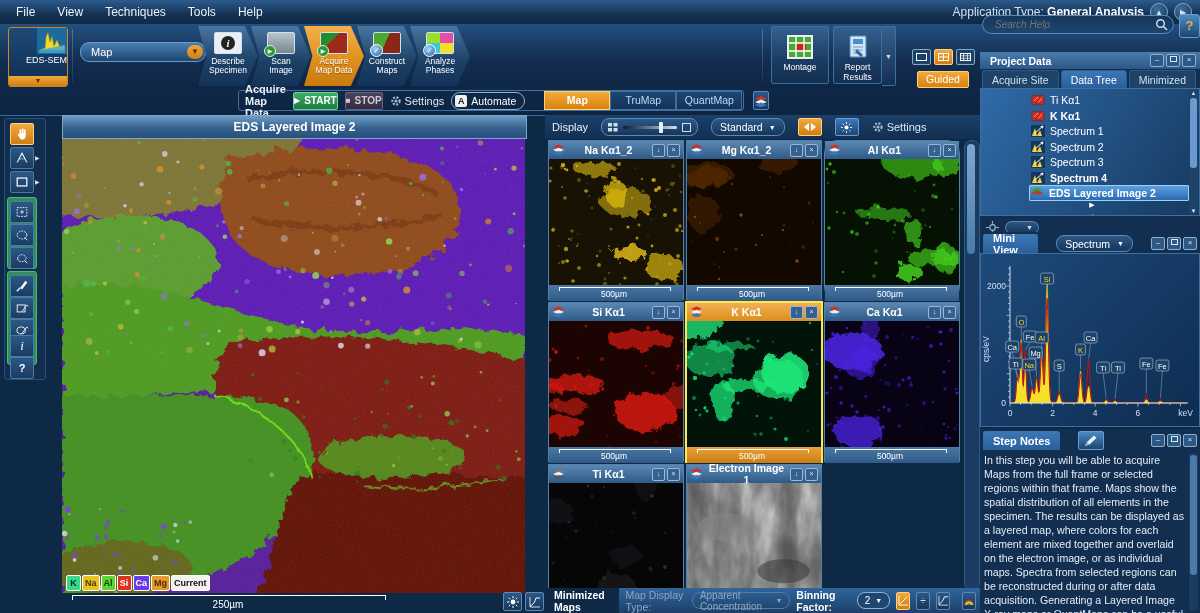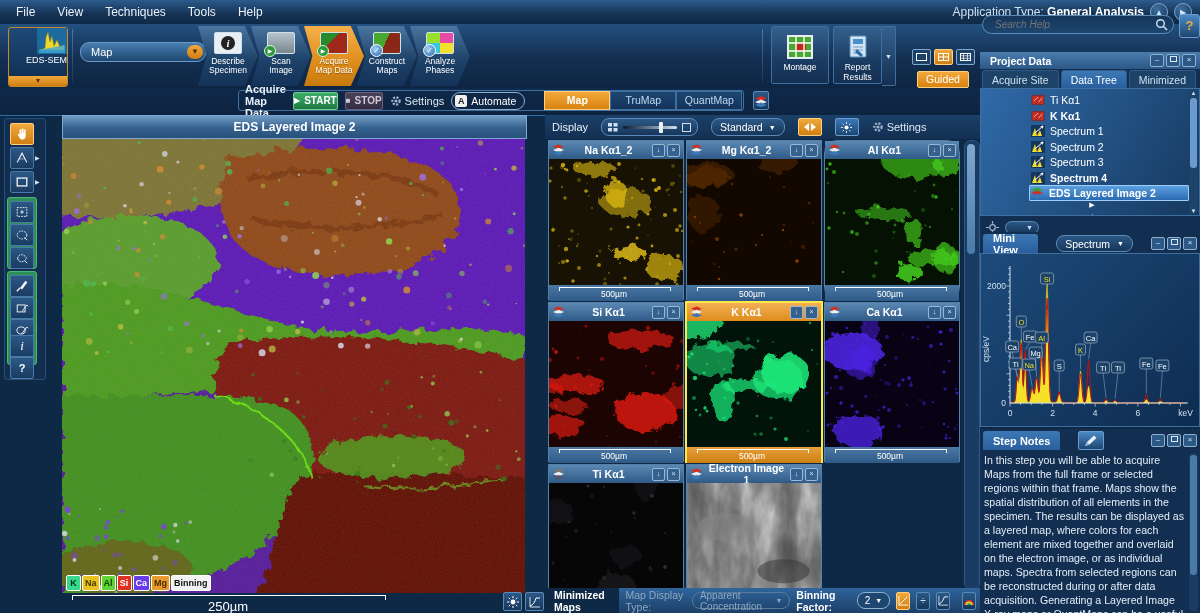--- a/index.html
+++ b/index.html
@@ -87,21 +87,21 @@
   
   .main-header{position:absolute;left:62px;top:115px;width:465px;height:24px;
     background:linear-gradient(#6f9cc4,#35618e 55%,#27507c);border:1px solid #7fa8cf;box-sizing:border-box;
     text-align:center;font-weight:bold;font-size:12px;line-height:22px;color:#fff;}
   .main-art{position:absolute;left:62px;top:139px;width:463px;height:454px;overflow:hidden;background:#1a0f08;}
   #chips{position:absolute;left:4px;bottom:2px;display:flex;gap:1px;align-items:center;}
   .chip{height:14px;border:1px solid #fff;border-radius:2px;font-size:9px;font-weight:bold;
     display:flex;align-items:center;justify-content:center;padding:0 2px;min-width:9px;}
   .main-scale{position:absolute;left:62px;top:593px;width:465px;height:20px;}
   .main-scale .bracket{position:absolute;left:10px;top:2px;width:312px;height:4px;border:1px solid #fff;border-bottom:none;}
-  .main-scale .slbl{position:absolute;left:10px;top:6px;width:312px;text-align:center;font-size:13px;color:#fff;}
+  .main-scale .slbl{position:absolute;left:10px;top:6px;width:312px;text-align:center;font-size:10px;color:#fff;}
   .main-bc{position:absolute;left:503px;top:592px;display:flex;gap:3px;}
   .sqbtn{width:17px;height:17px;border:1px solid #5a8ab8;border-radius:2px;background:linear-gradient(#2c5886,#16365a);
     display:flex;align-items:center;justify-content:center;}
   
   .maps-panel{position:absolute;left:545px;top:115px;width:435px;height:498px;}
   .display-bar{position:absolute;left:0;top:0;width:435px;height:24px;background:linear-gradient(#1c4068,#12declare2f52);
     background:linear-gradient(#1c4068,#122f52);display:flex;align-items:center;gap:13px;padding-left:7px;box-sizing:border-box;}
   .display-bar .dlbl{font-size:11px;color:#E8F0F8;}
   .dispill{height:16px;border:1px solid #5a8ab8;border-radius:8px;background:linear-gradient(#2c5886,#16365a);
     display:flex;align-items:center;gap:5px;padding:0 6px;}
@@ -705,21 +705,21 @@
         </g>
       <rect width="463" height="454" filter="url(#grainM)" opacity="0.14"></rect>
     </svg>
     <div id="chips">
         <div class="chip" style="background: rgb(53, 217, 139); color: rgb(6, 48, 24);">K</div>
         <div class="chip" style="background: rgb(232, 194, 30); color: rgb(74, 56, 0);">Na</div>
         <div class="chip" style="background: rgb(95, 212, 53); color: rgb(10, 74, 0);">Al</div>
         <div class="chip" style="background: rgb(224, 48, 32); color: rgb(255, 255, 255);">Si</div>
         <div class="chip" style="background: rgb(106, 59, 232); color: rgb(255, 255, 255);">Ca</div>
         <div class="chip" style="background: rgb(232, 154, 46); color: rgb(74, 46, 0);">Mg</div>
-        <div class="chip" style="background: rgb(242, 242, 242); color: rgb(17, 17, 17);">Binning</div>
+        <div class="chip" style="background: rgb(242, 242, 242); color: rgb(17, 17, 17);">Current</div>
       </div>
   </div>
   <div class="main-scale">
     <div class="bracket"></div>
     <span class="slbl">250µm</span>
   </div>
   <div class="main-bc">
     <div class="sqbtn">
       <svg width="12" height="12" viewBox="0 0 12 12">
           <circle cx="6" cy="6" r="2.4" fill="#fff"></circle>

